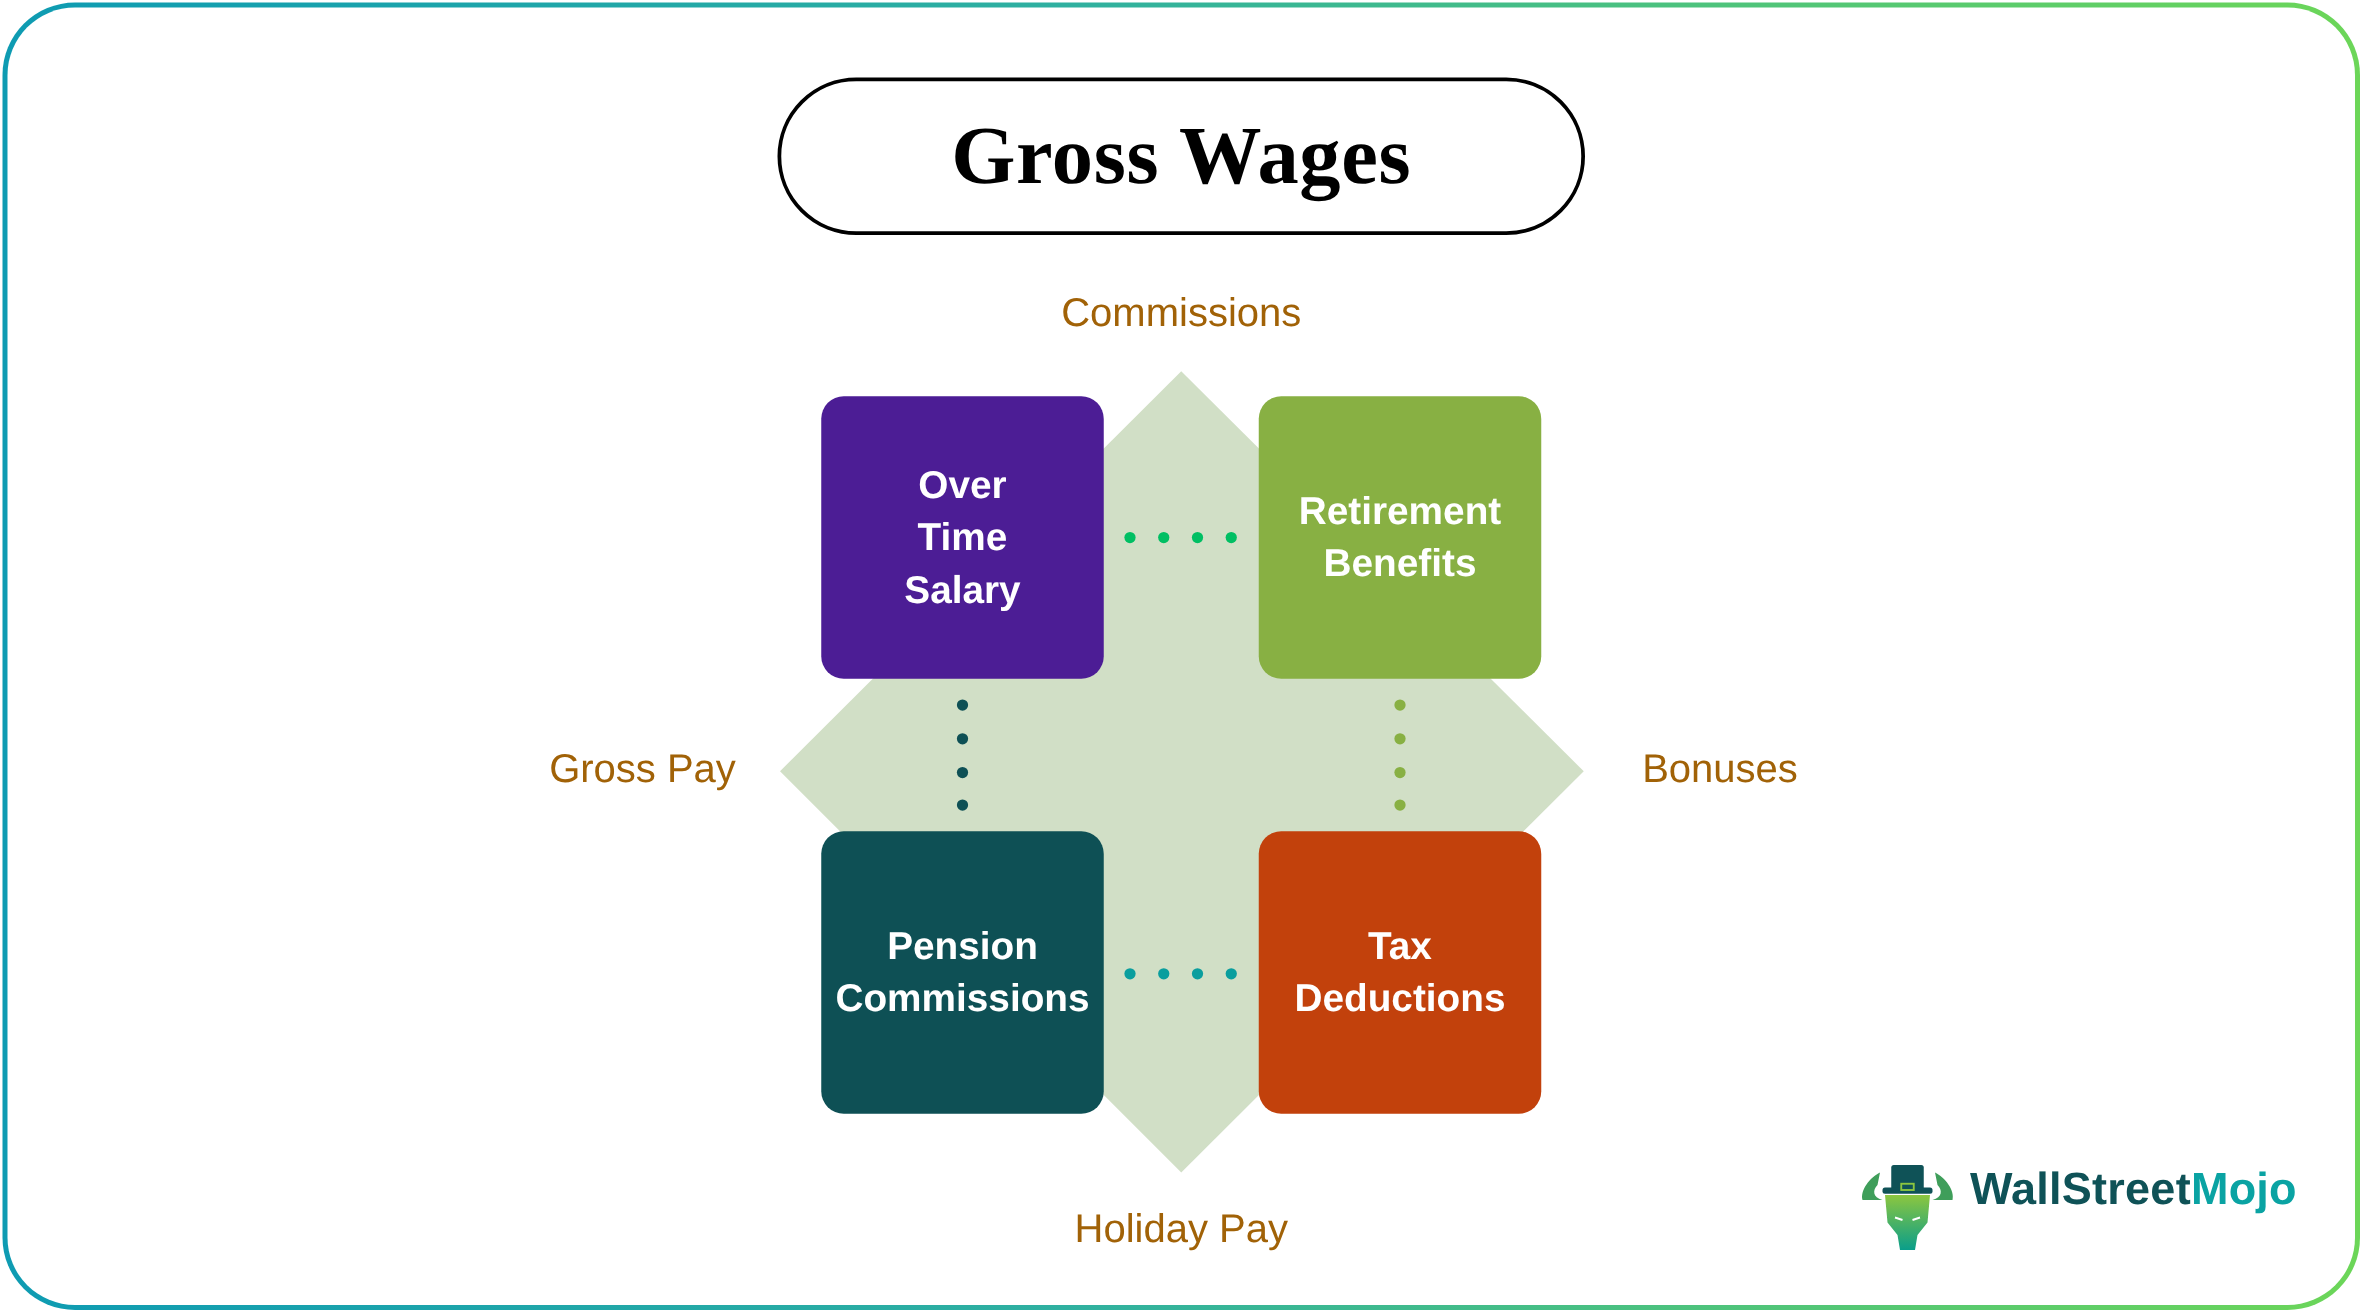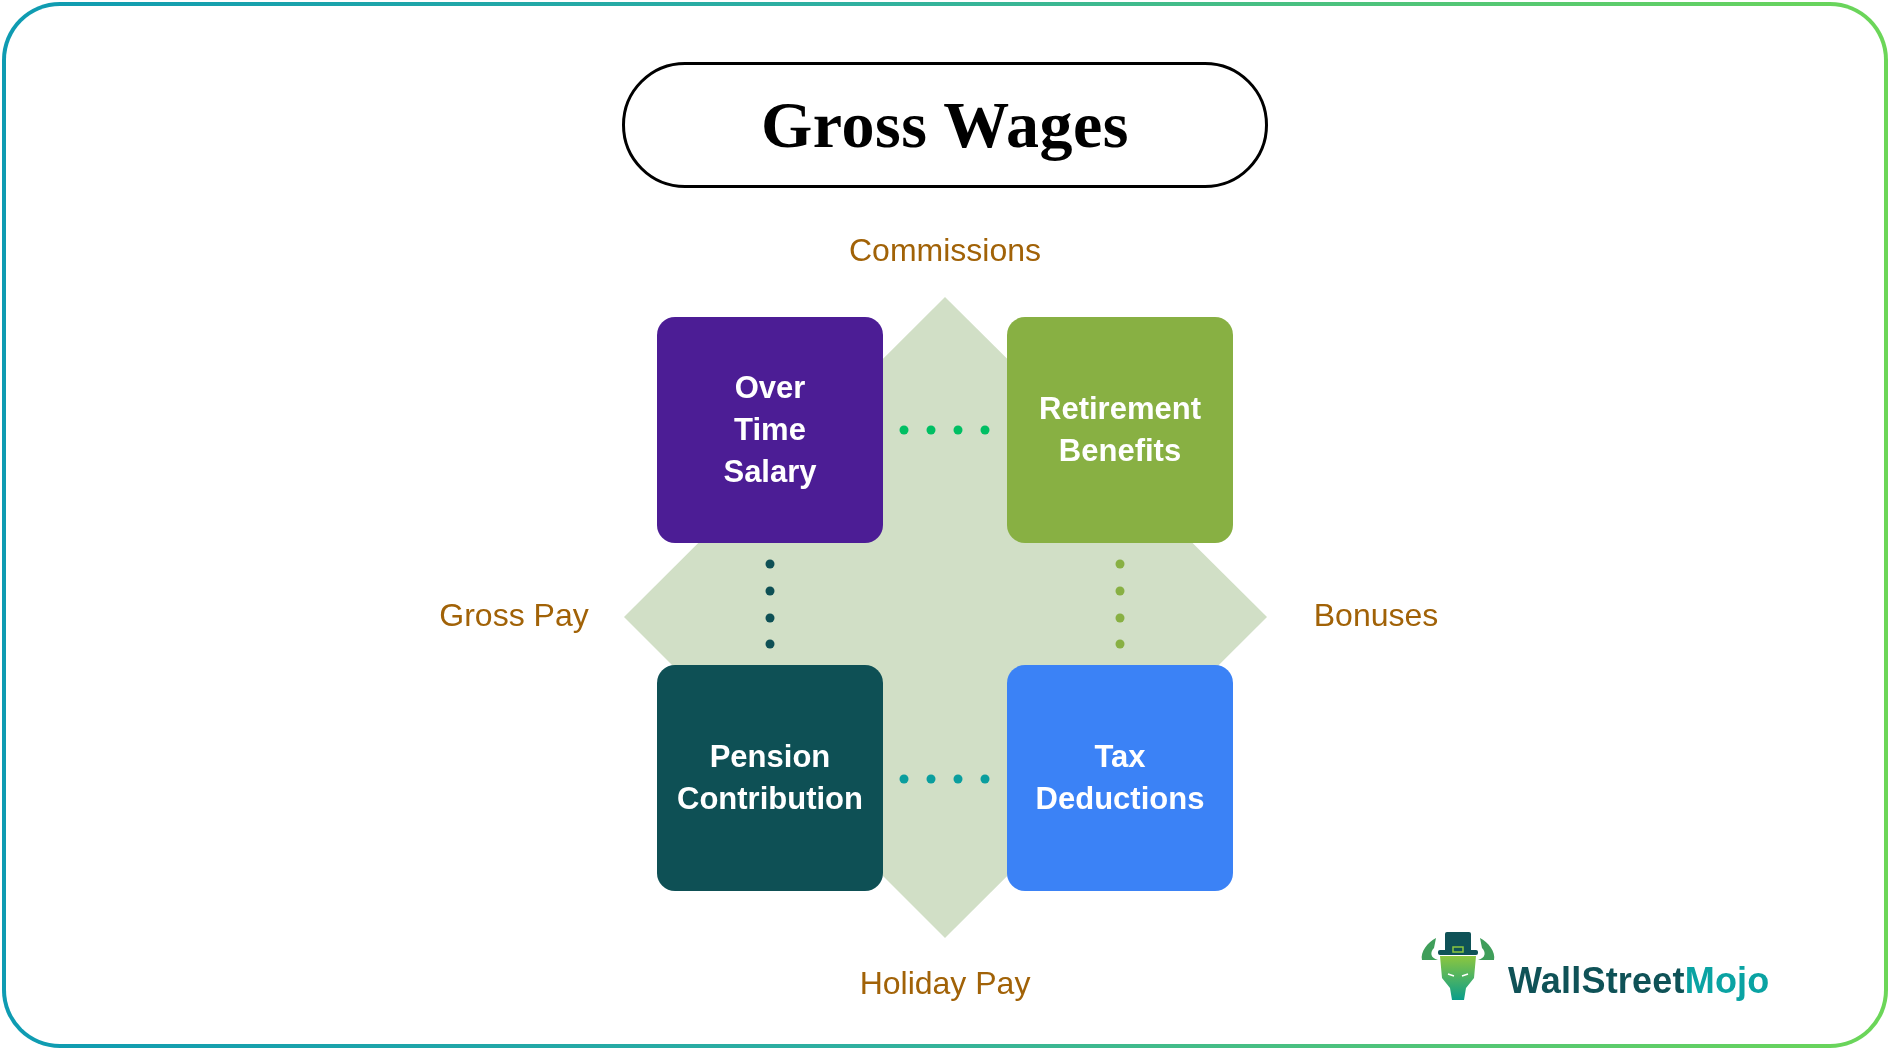--- a/index.html
+++ b/index.html
@@ -32,22 +32,22 @@
       display: flex; align-items: center; justify-content: center; text-align: center;
       color: #ffffff; font-weight: 700; font-size: 31px; line-height: 42px;
       box-sizing: border-box; padding: 0 4px;
     }
     .box span { white-space: pre-line; }
     .dot {
       position: absolute; width: 9px; height: 9px; border-radius: 50%;
       transform: translate(-50%, -50%);
     }
     .logo {
-      position: absolute; left: 1418px; top: 930px; width: 356px; height: 72px;
-      display: flex; align-items: flex-end;
+      position: absolute; left: 1486px; top: 930px; width: 356px; height: 72px;
+      display: flex; align-items: flex-start;
     }
     .logo-text { font-weight: 700; font-size: 36px; margin-left: 10px; letter-spacing: 0.2px; }
     .logo-text .a { color: #0f5257; }
     .logo-text .b { color: #0aa3a3; }
   </style>
 </head>
 <body>
 
 <div class="frame">
   <div class="frame-inner"></div>
@@ -70,23 +70,23 @@
   <span>Over
 Time
 Salary</span>
 </div>
 <div class="box" style="left:1007px; top:317px; background:#88b043;text-align:center;">
   <span>Retirement
 Benefits</span>
 </div>
 <div class="box" style="left:657px; top:665px; background:#0e5055;">
   <span>Pension
-Contribution</span>
+Commissions</span>
 </div>
-<div class="box" style="left:1007px; top:665px; background:#3b82f6;">
+<div class="box" style="left:1007px; top:665px; background:#c2410c;">
   <span>Tax
 Deductions</span>
 </div>
 
 <div class="dot" style="left:904px; top:430px; background:#00bf63;"></div>
 <div class="dot" style="left:931px; top:430px; background:#00bf63;"></div>
 <div class="dot" style="left:958px; top:430px; background:#00bf63;"></div>
 <div class="dot" style="left:985px; top:430px; background:#00bf63;"></div>
 
 <div class="dot" style="left:904px; top:779px; background:#0a9e9e;"></div>

